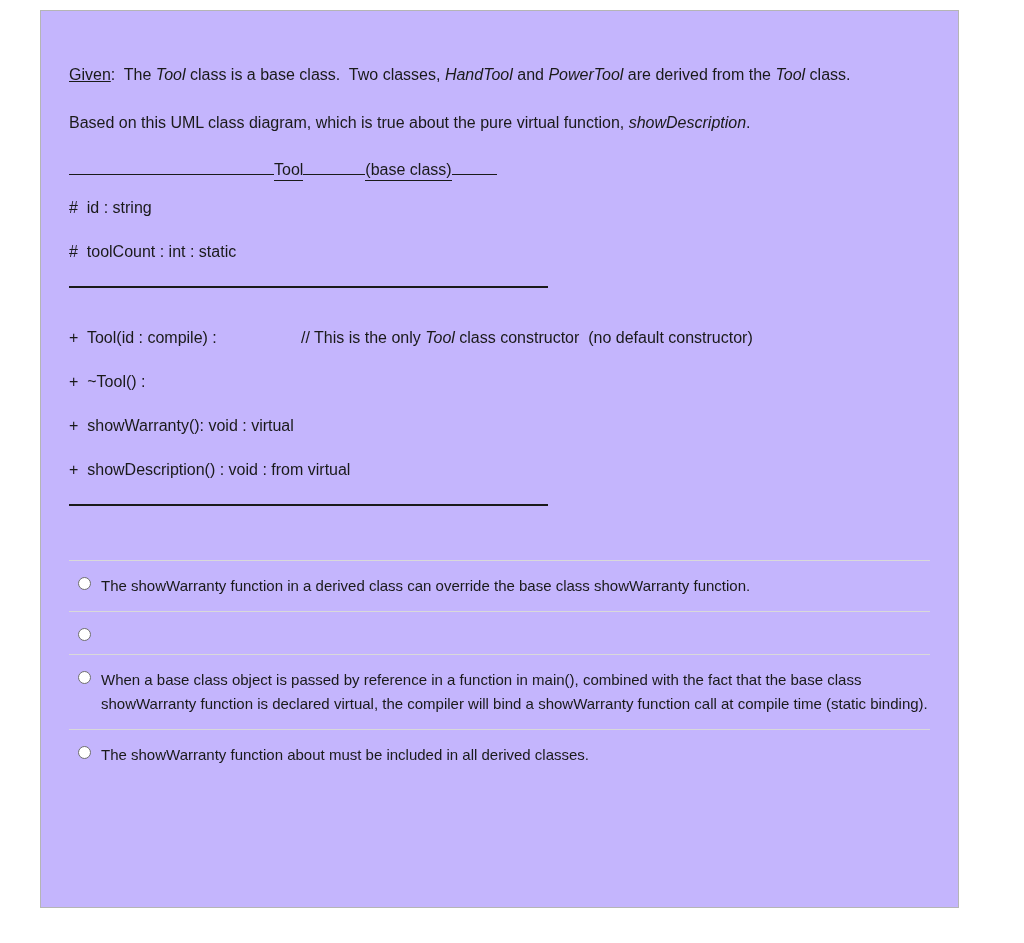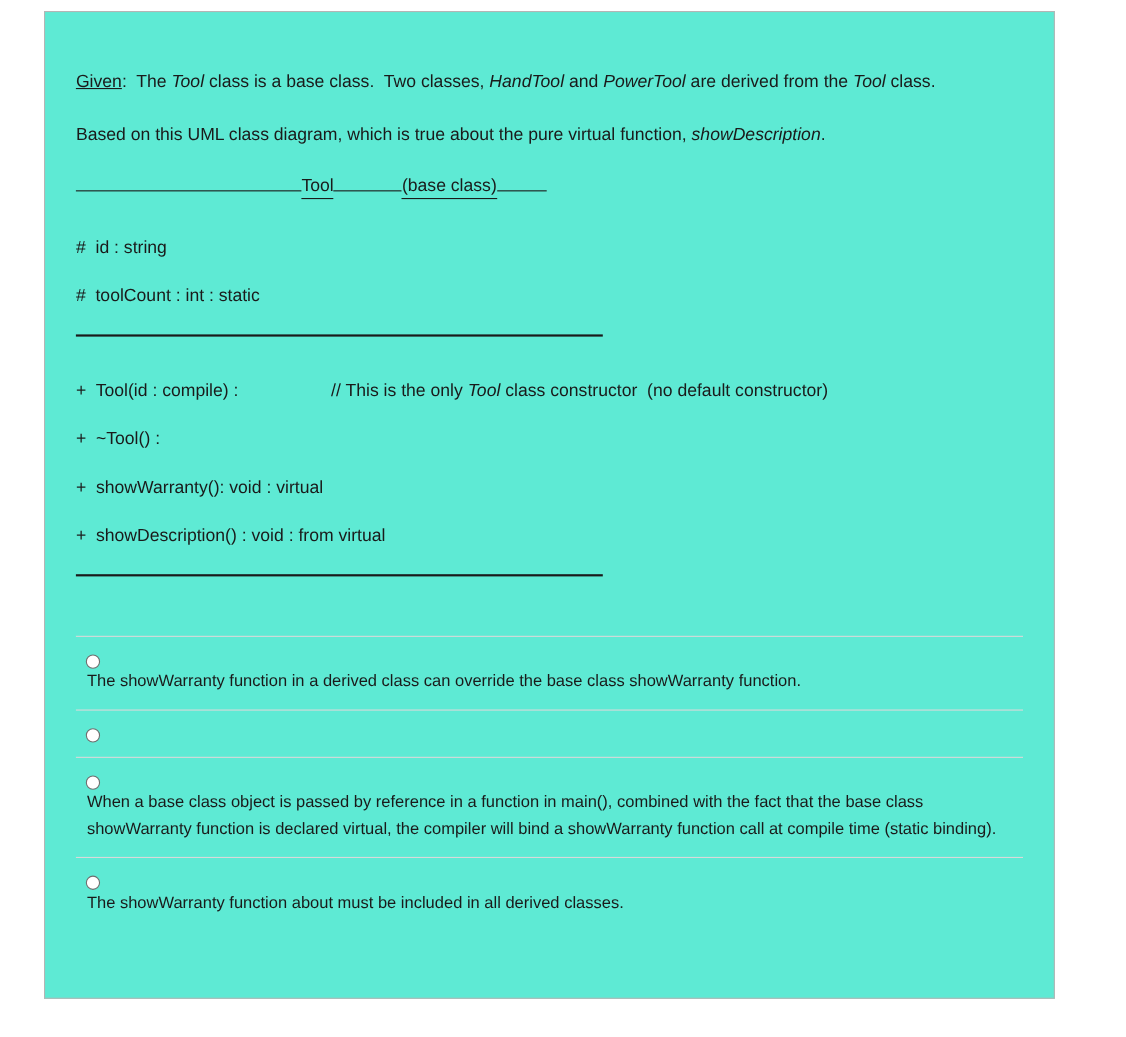--- a/index.html
+++ b/index.html
@@ -6,40 +6,40 @@
   html, body {
     width: 1024px; height: 943px;
     background: #ffffff;
     font-family: "Liberation Sans", sans-serif;
     color: #1a1a1a;
   }
   .question-card {
     position: absolute;
     left: 40px; top: 10px;
     width: 919px; height: 898px;
-    background: #5eead4;
+    background: #c4b5fd;
     border: 1px solid #b5b5b5;
     padding: 50px 28px 40px 28px;
     overflow: hidden;
   }
   .para {
     font-size: 16px;
     line-height: 1.7;
     white-space: pre-wrap;
     margin-bottom: 21px;
   }
   .italic { font-style: italic; }
   .underline { text-decoration: underline; }
 
   
   .uml { margin-top: 24px; }
   .uml-header {
     font-size: 16px;
     line-height: 20px;
-    margin-bottom: 36px;
+    margin-bottom: 18px;
     white-space: nowrap;
   }
   .hword {
     border-bottom: 1px solid #1a1a1a;
     padding-bottom: 2px;
   }
   .hgap {
     display: inline-block;
     height: 14px;
     border-bottom: 1px solid #1a1a1a;
@@ -69,21 +69,20 @@
   .uml-rule.last { margin-bottom: 0; }
 
   
   .options { margin-top: 54px; }
   .option {
     display: flex;
     align-items: flex-start;
     border-top: 1px solid #d9d9d9;
     padding: 13px 0;
     cursor: pointer;
-    flex-direction: column;
   }
   .radio {
     flex: 0 0 auto;
     width: 13px; height: 13px;
     margin: 3px 0 0 9px;
     border: 1px solid #6f6f6f;
     border-radius: 50%;
     background: #fff;
   }
   .option-text {

